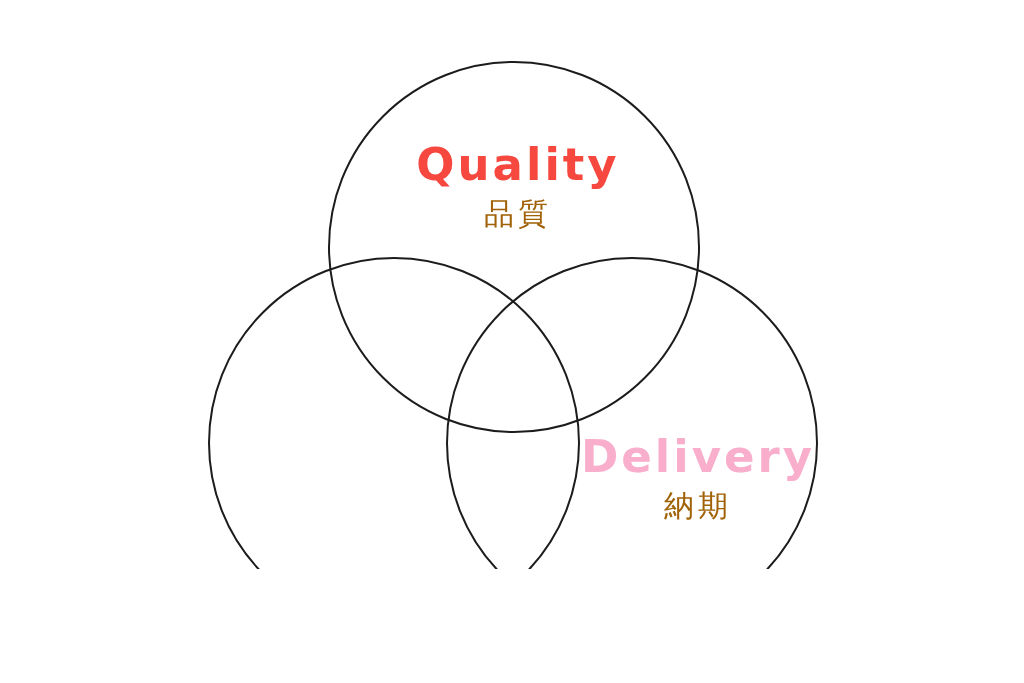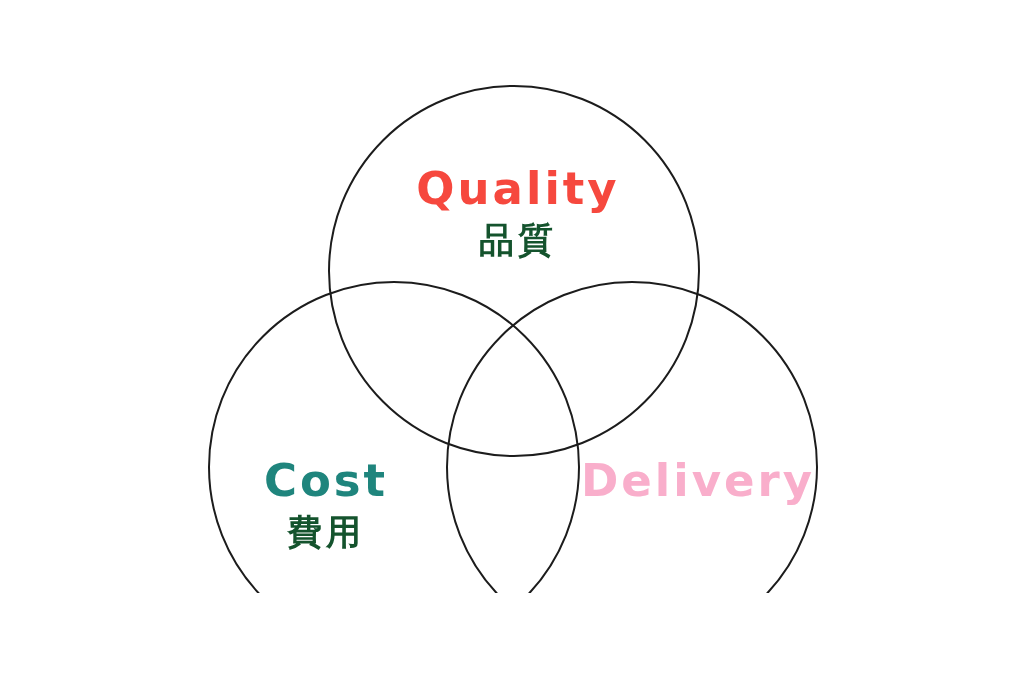--- a/index.html
+++ b/index.html
@@ -7,21 +7,20 @@
     padding: 0;
     background: #ffffff;
     font-family: "DejaVu Sans", sans-serif;
   }
   .canvas {
     position: relative;
     width: 1024px;
     height: 569px;
     background: #ffffff;
     overflow: hidden;
-    margin-top: 24px;
   }
   .venn-svg {
     position: absolute;
     left: 0;
     top: 0;
     width: 1024px;
     height: 683px;
   }
   .venn-svg circle {
     fill: none;
@@ -34,25 +33,25 @@
     text-align: center;
     white-space: nowrap;
   }
   .label-en {
     font-weight: bold;
     font-size: 45px;
     letter-spacing: 3px;
     line-height: 1.0;
   }
   .label-ja {
-    font-weight: bold;
-    font-size: 35px;
+    font-weight: normal;
+    font-size: 30px;
     letter-spacing: 4px;
     line-height: 1.0;
-    color: #14532d;
+    color: #a16207;
     margin-top: 12px;
   }
   .quality-block { left: 518px; top: 142px; }
   .cost-block    { left: 326px; top: 434px; }
   .delivery-block{ left: 698px; top: 434px; }
   .quality-block .label-en  { color: #f6483e; }
   .cost-block .label-en     { color: #1f857d; }
   .delivery-block .label-en { color: #f9aecb; text-align: right; }
 </style>
 </head>
@@ -64,22 +63,19 @@
     <circle cx="514" cy="247" r="185"></circle>
     <circle cx="394" cy="443" r="185"></circle>
     <circle cx="632" cy="443" r="185"></circle>
   </svg>
 
   <div class="label-block quality-block">
     <div class="label-en">Quality</div>
     <div class="label-ja">品質</div>
   </div>
 
-  <div class="label-block cost-block">
-    <div class="label-en">Cost</div>
-    <div class="label-ja">費用</div>
-  </div>
 
   <div class="label-block delivery-block">
     <div class="label-en">Delivery</div>
+    <div class="label-ja">納期</div>
   </div>
 
 </div>
 
 </body></html>

